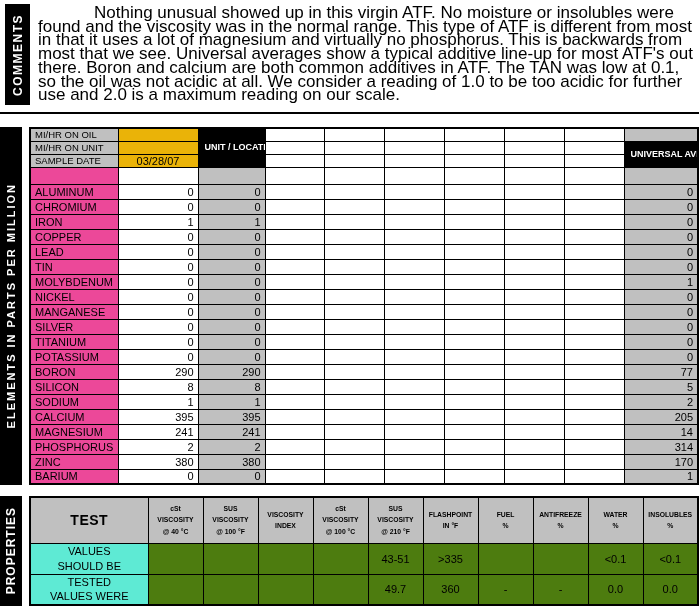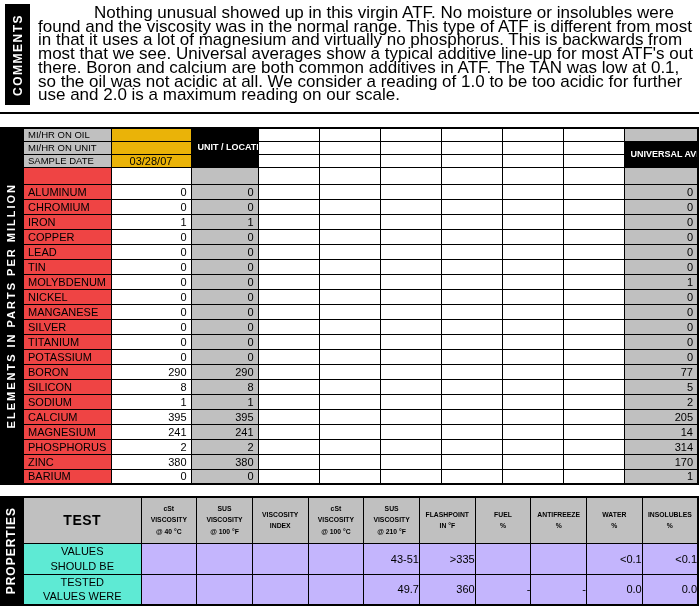--- a/index.html
+++ b/index.html
@@ -18,44 +18,44 @@
 
   
   .section { display:flex; align-items:stretch; }
   .elements-section { margin-top:13px; }
   .properties-section { margin-top:11px; }
   .section .vbar { width:22px; }
   .elements-section .vtext { font-size:11px; letter-spacing:2px; }
   .properties-section .vtext { font-size:12px; letter-spacing:1px; }
 
   
-  table { border-collapse:collapse; table-layout:fixed; }
+  table { border-collapse:collapse; table-layout:fixed;margin-left:7px; }
   .etable { width:677px; font-size:11px; border:2px solid #000; }
   .etable td { border:1px solid #000; height:15px; overflow:hidden; white-space:nowrap; }
   .etable tr.hrow td { height:13px; }
   .etable tr.spacer td { height:17px; }
   .hlbl { background:#c0c0c0; font-size:9.5px; padding-left:4px; }
   .hval { background:#eab308; }
   .hdate { text-align:center; font-size:11px; }
-  .lbl { background:#ef4444; padding-left:4px; }
+  .lbl { background:#ec4899; padding-left:4px; }
   .num { text-align:right; padding-right:4px; }
   .avg { background:#c0c0c0; }
   .blank { background:#fff; }
   .blackhead { background:#000; color:#fff; font-weight:bold; font-size:9px;
                line-height:1.4; white-space:pre-line; padding-left:6px;
                vertical-align:middle; }
 
   
   .ptable { width:677px; font-size:11px; border:2px solid #000; }
   .ptable td, .ptable th { border:1px solid #000; overflow:hidden; }
   .ptable th { background:#c0c0c0; height:46px; vertical-align:middle; text-align:center; }
   .test-header { font-size:14px; font-weight:bold; letter-spacing:.5px; }
   .pcol { font-size:6.8px; font-weight:bold; white-space:pre-line; line-height:1.7; }
   .prow-label { text-align:center; white-space:pre-line; line-height:1.3; background:#5eead4; }
-  .pval { text-align:right; height:31px; background:#c4b5fd; }
+  .pval { text-align:center; height:31px; background:#4d7c0f; }
 </style>
 </head>
 <body>
 
 <div class="page">
 
   <div class="comments">
     <div class="vbar">
       <span class="vtext">COMMENTS</span>
     </div>

